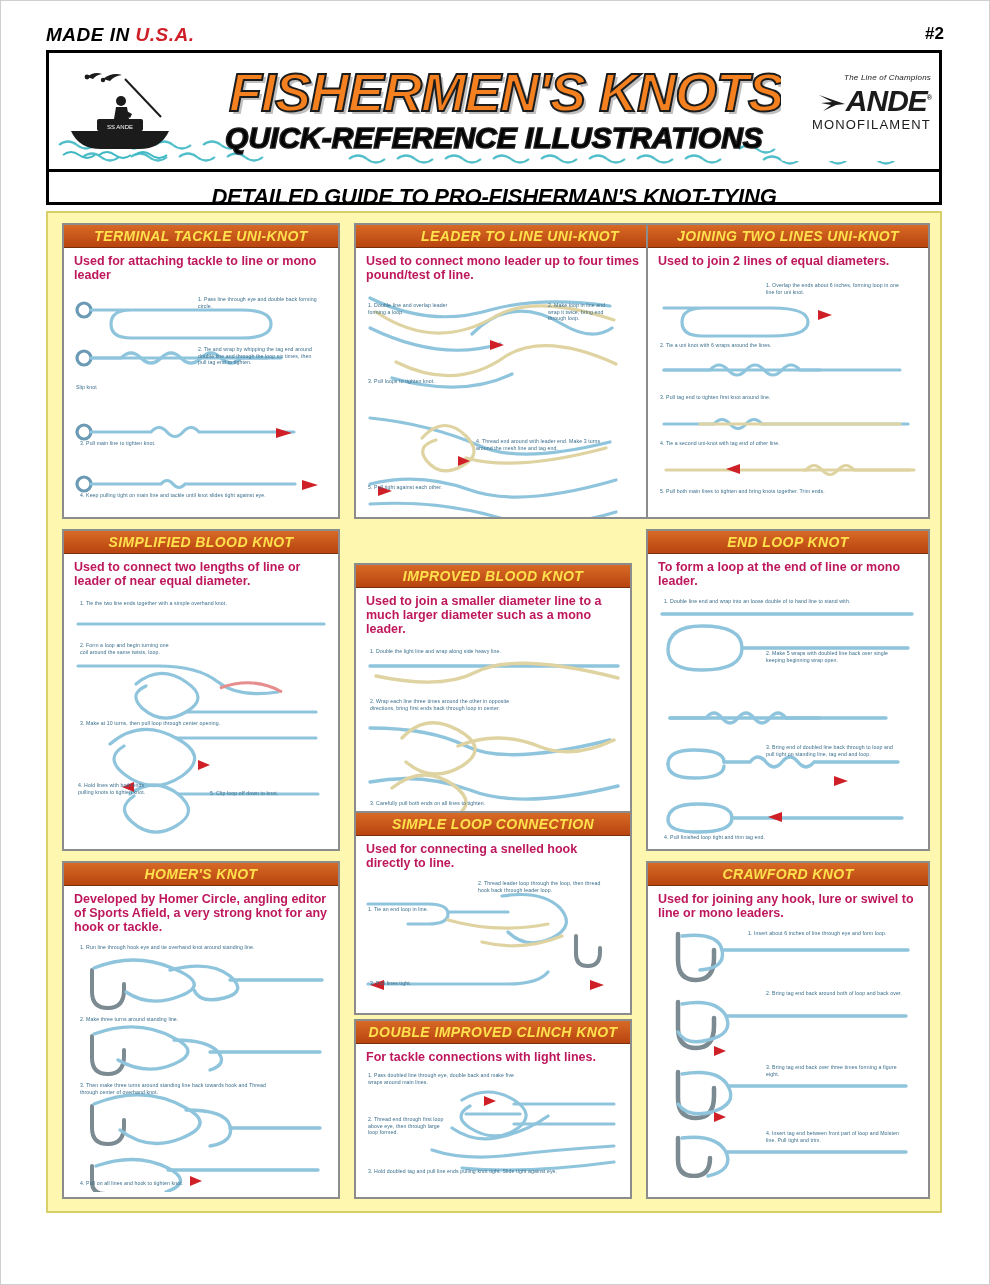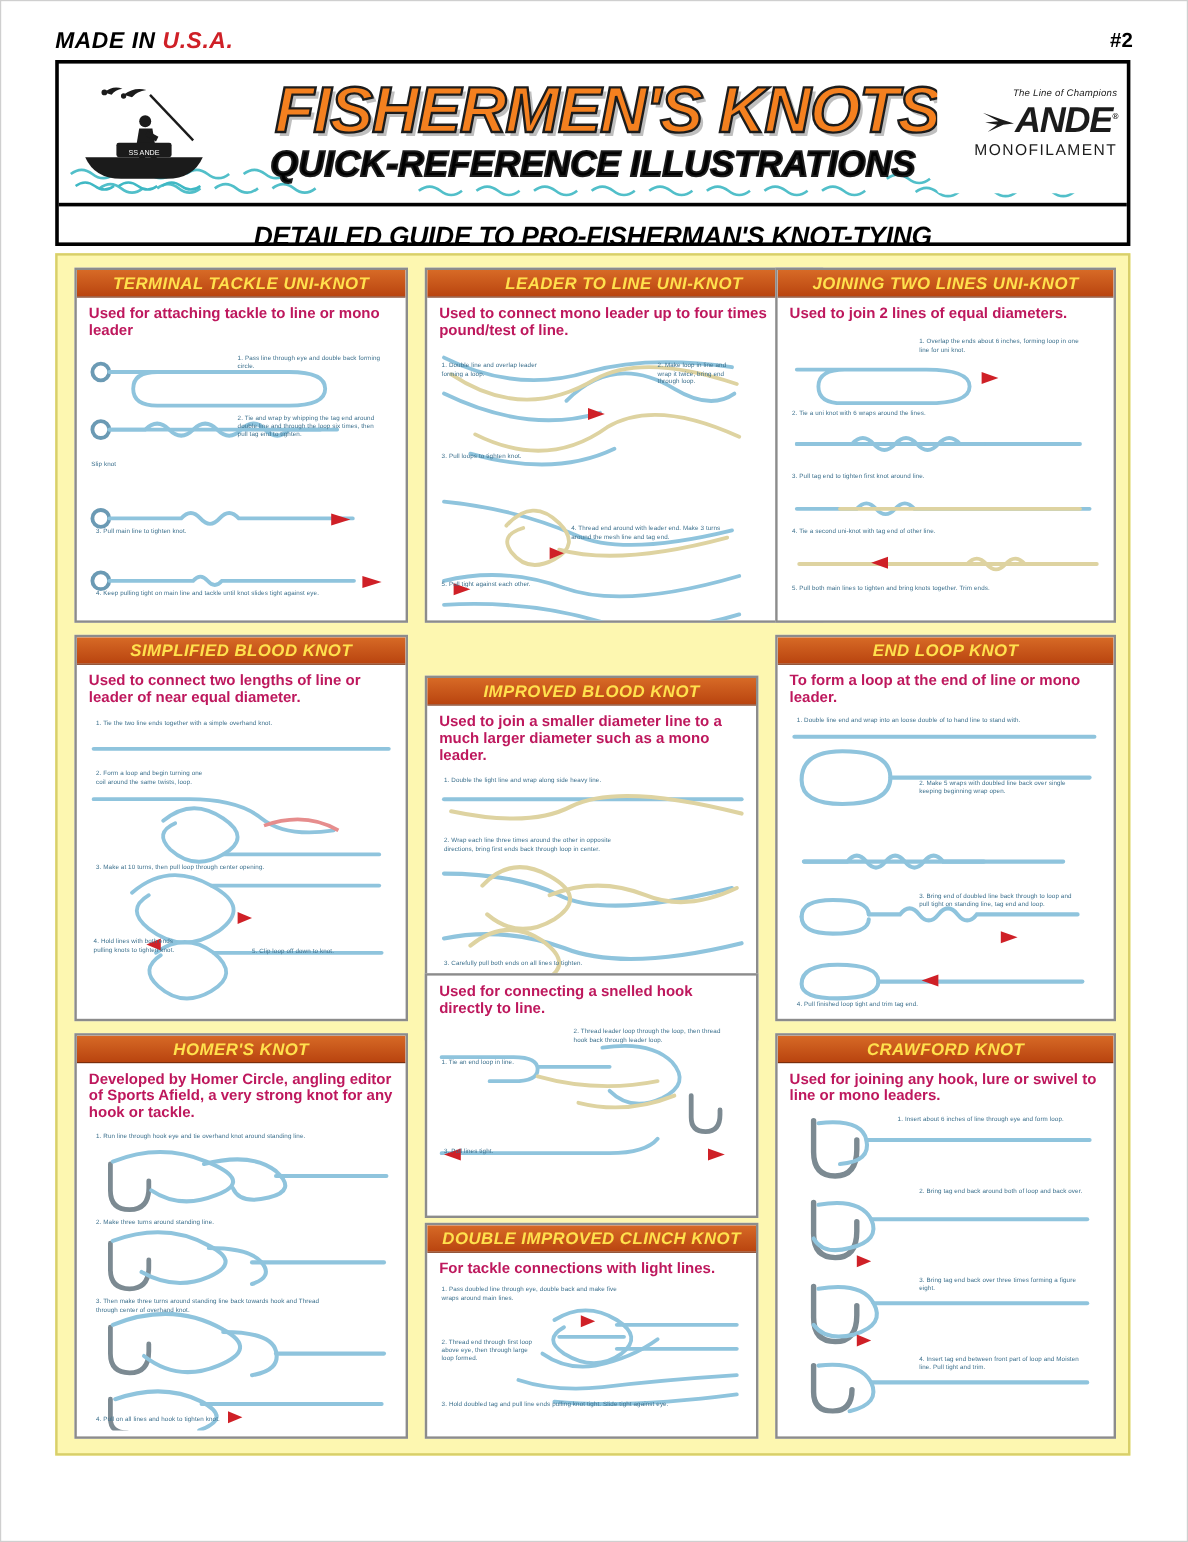--- a/index.html
+++ b/index.html
@@ -554,20 +554,21 @@
           </g>
         </svg>
         <div class="step" style="left:10px; top:4px; width:200px;">1. Run line through hook eye and tie overhand knot around standing line.</div>
         <div class="step" style="left:10px; top:76px; width:190px;">2. Make three turns around standing line.</div>
         <div class="step" style="left:10px; top:142px; width:200px;">3. Then make three turns around standing line back towards hook and Thread through center of overhand knot.</div>
         <div class="step" style="left:10px; top:240px; width:200px;">4. Pull on all lines and hook to tighten knot.</div>
       </div>
     </div>
 
     <div class="card" style="left:306px; top:598px; width:278px; height:204px;">
+      <div class="card-title">SIMPLE LOOP CONNECTION</div>
       <div class="card-desc">Used for connecting a snelled hook directly to line.</div>
       <div class="illus" style="height:128px;">
         <svg viewBox="0 0 262 128" width="262" height="128">
           <g stroke="#8fc4dd" stroke-width="3.2" fill="none" stroke-linecap="round">
             <path d="M6 28 h60 q20 0 20 10 q0 10 -20 10 h-20"></path>
             <path d="M86 36 h60"></path>
             <path d="M140 20 q40 -6 58 12 q16 18 -8 30 q-26 12 -44 -6"></path>
             <path d="M6 108 h140 q30 0 40 -12"></path>
           </g>
           <g stroke="#ded3a1" stroke-width="3.2" fill="none" stroke-linecap="round">

